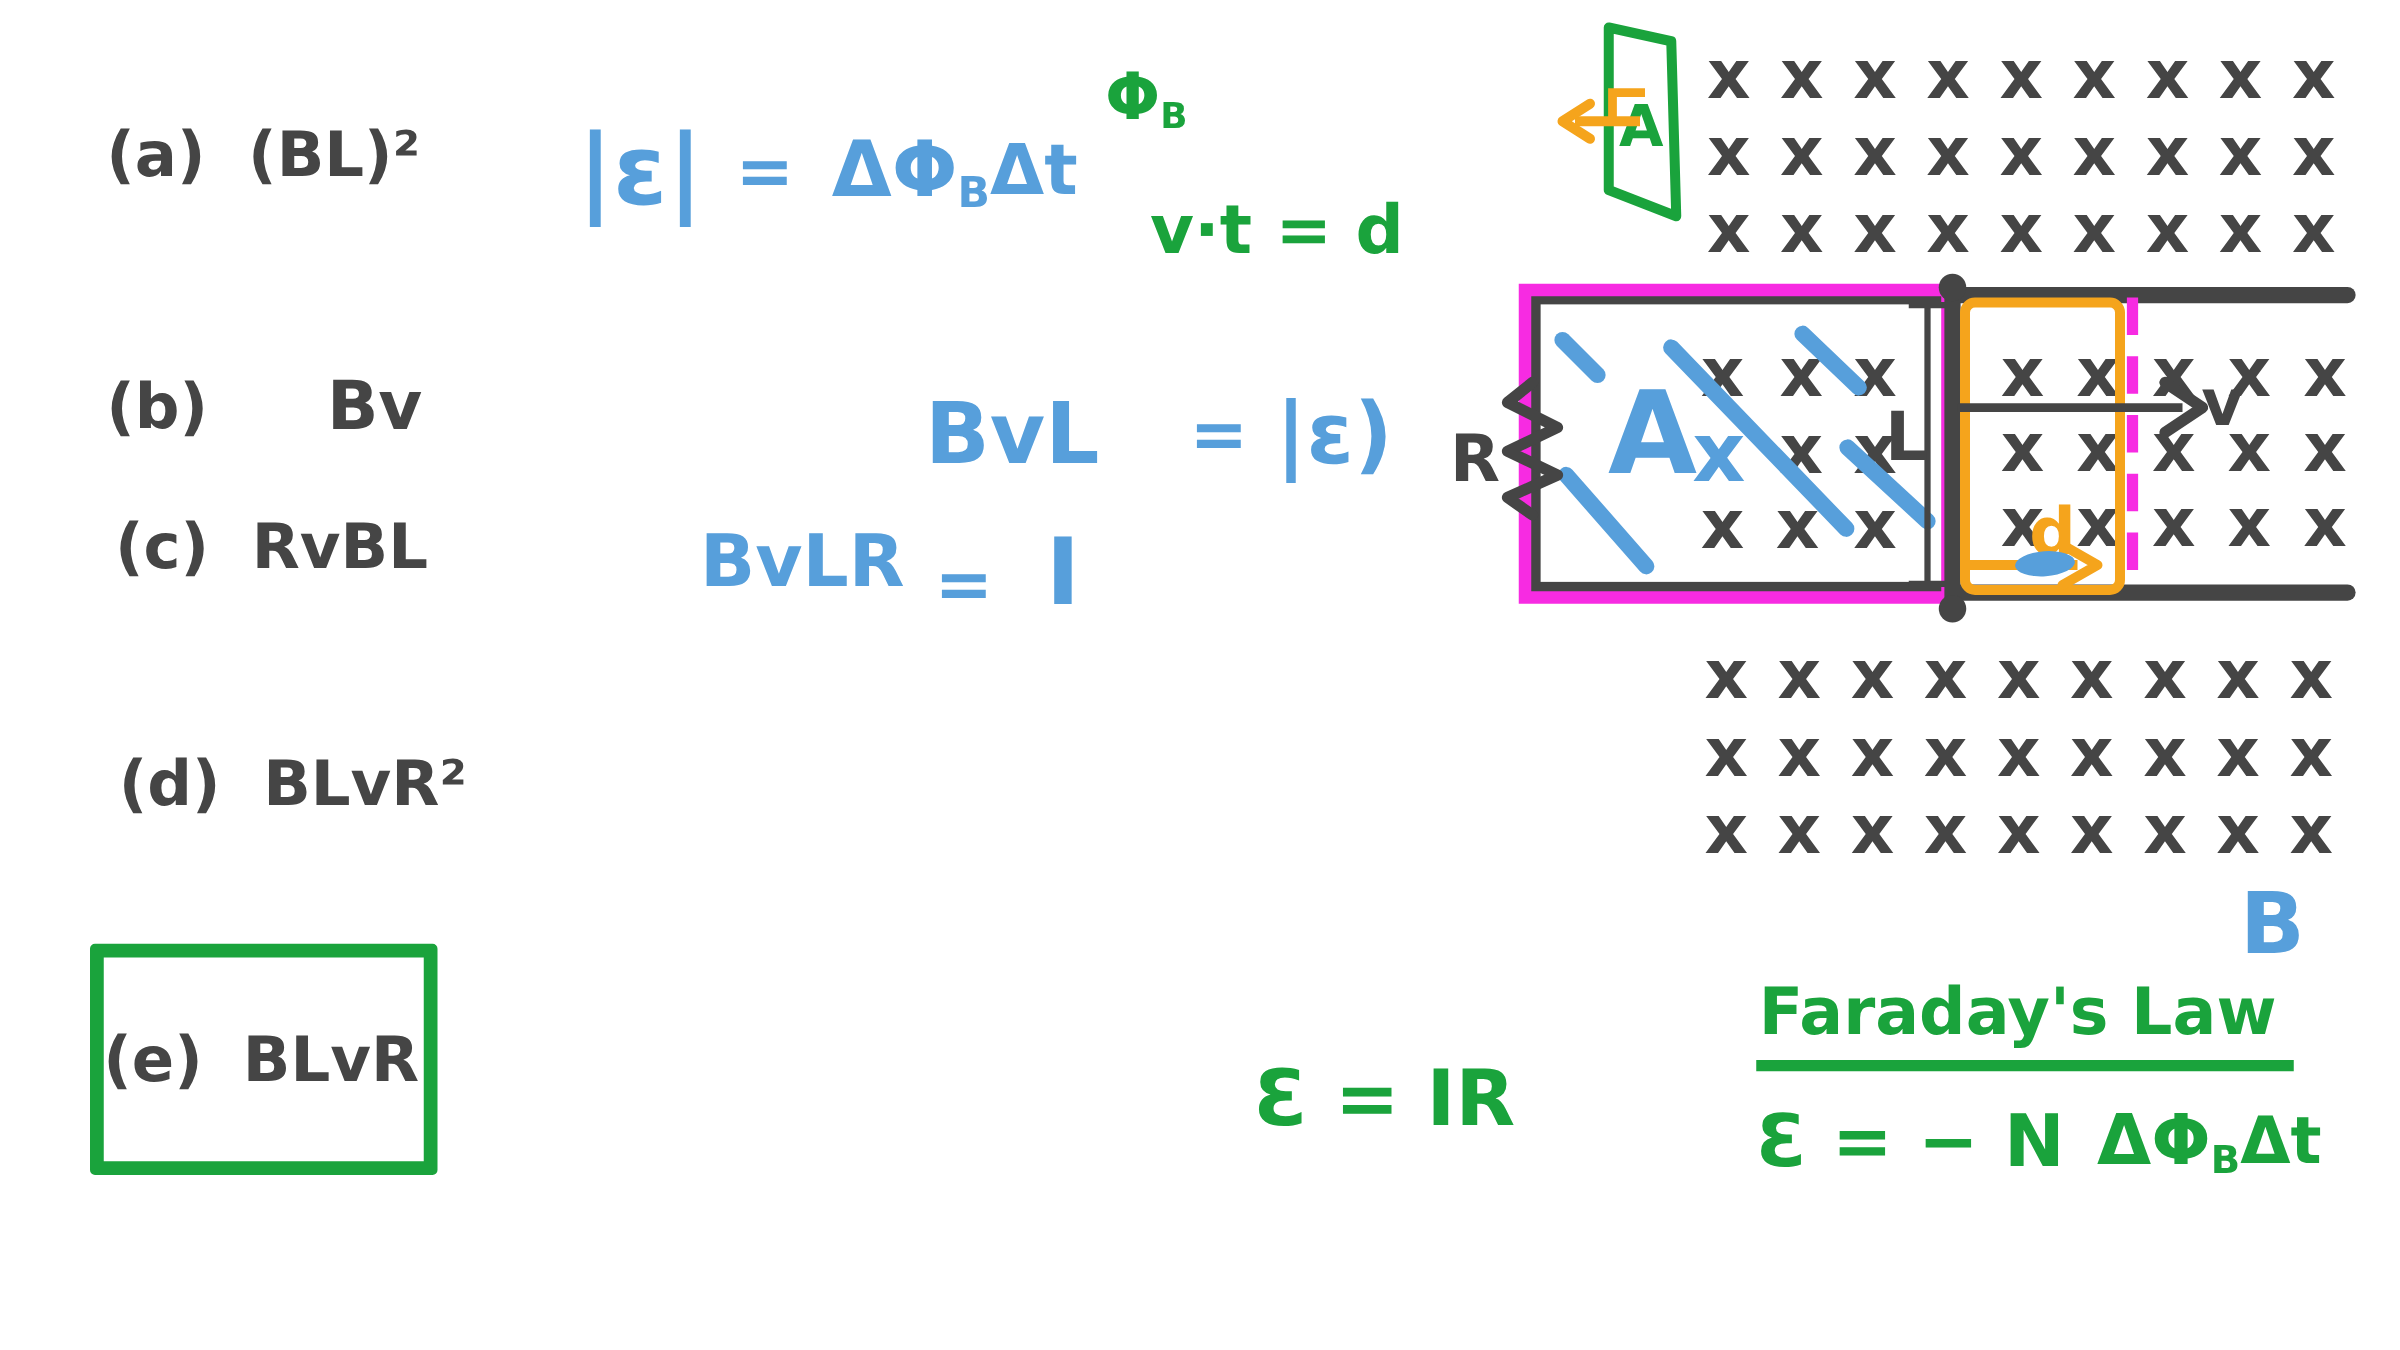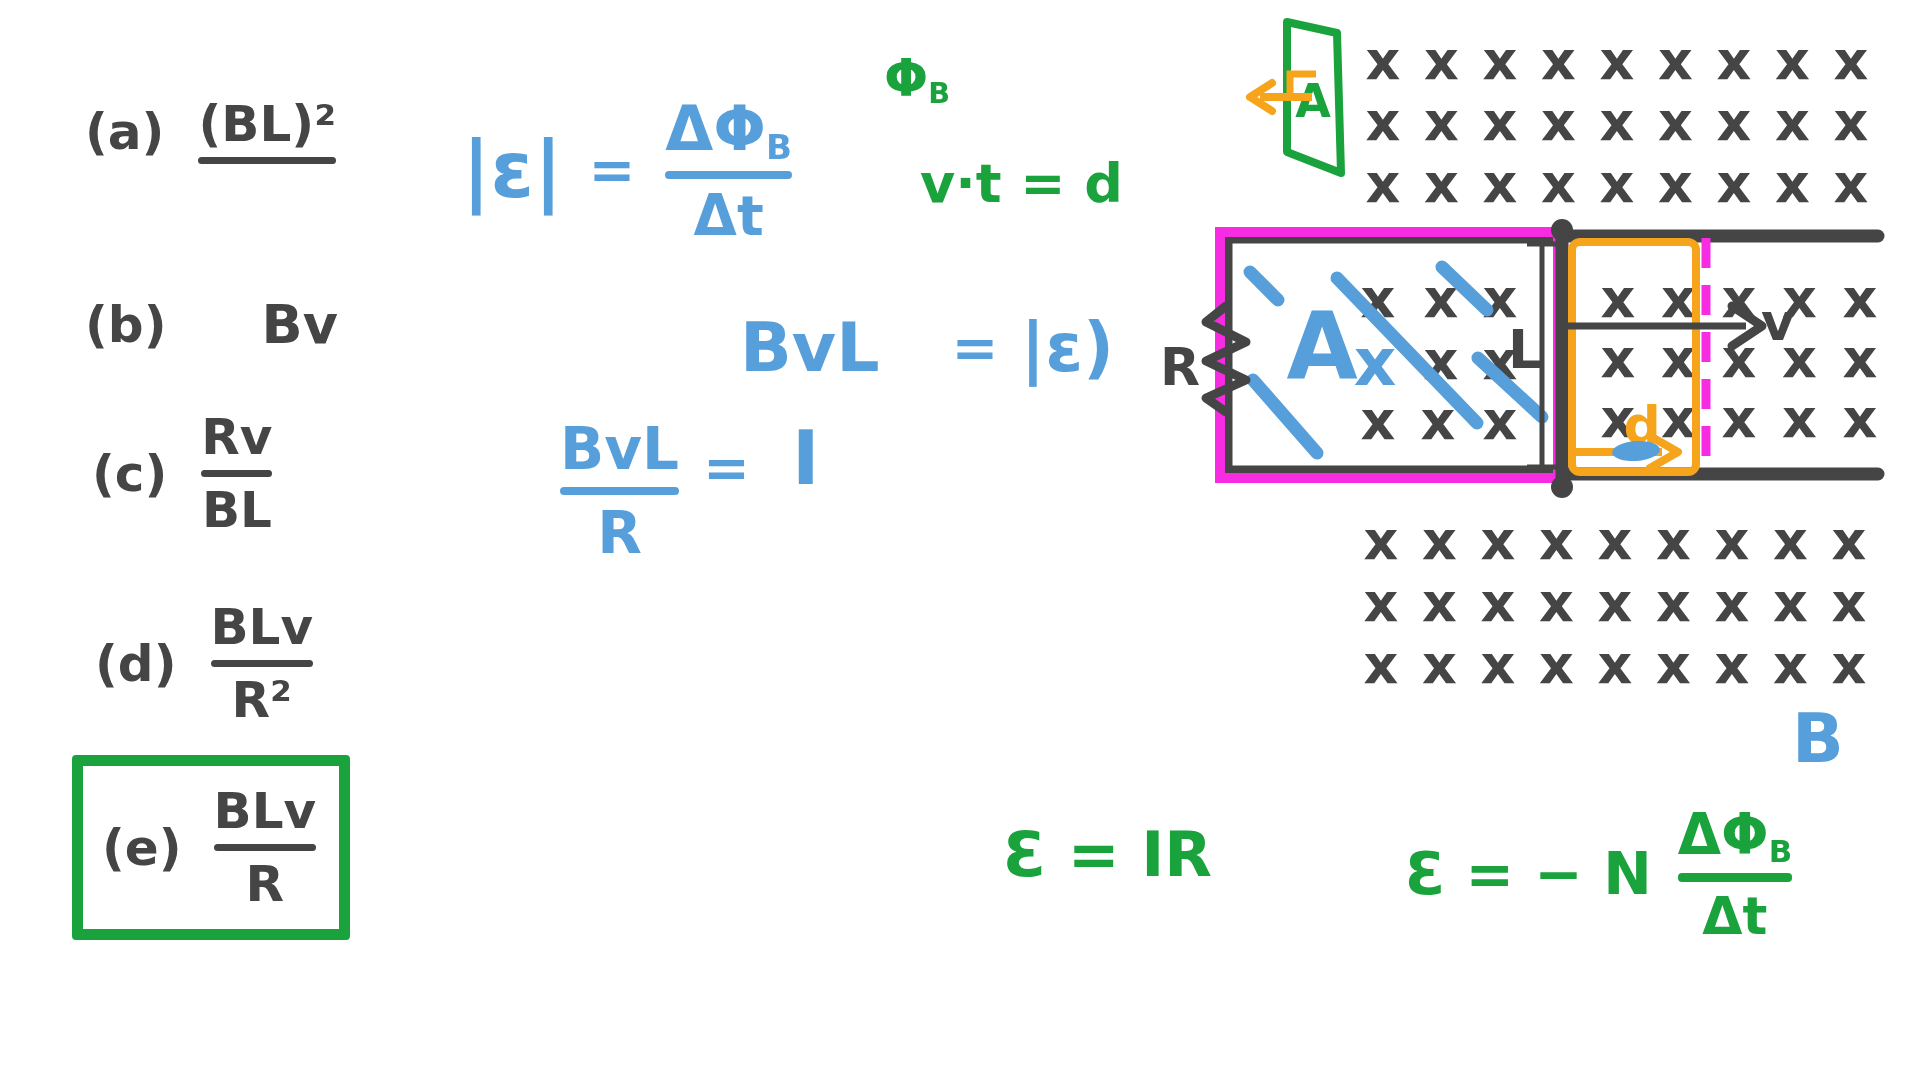--- a/index.html
+++ b/index.html
@@ -4,21 +4,21 @@
 <style>
   :root{
     --ink:#454545; --blue:#579FDB; --green:#1AA33C; --magenta:#F72BE2; --orange:#F5A41C; --bg:#ffffff;
   }
   *{margin:0;padding:0;box-sizing:border-box}
   html,body{width:1920px;height:1080px;overflow:hidden;background:var(--bg);
     font-family:"DejaVu Sans",sans-serif;font-weight:700;color:var(--ink)}
   .abs{position:absolute}
   .row{display:flex;flex-direction:row;align-items:center}
   
-  .frac{display:inline-flex;flex-direction:column;align-items:center;padding:0 4px}
+  .frac{display:inline-flex;flex-direction:row;align-items:center;padding:0 4px}
   .frac .bar{align-self:stretch;height:7px;background:var(--ink);border-radius:4px;margin:4px 0}
   .frac.blue .bar{background:var(--blue);height:8px}
   .frac.green .bar{background:var(--green);height:9px}
   .blue-t{color:var(--blue)}
   .green-t{color:var(--green)}
   .sub{font-size:.55em;vertical-align:-.25em}
   
   .opt-label{font-size:50px}
   .opt-frac{font-size:50px}
   .opt-box{border:11px solid var(--green);border-radius:4px;display:flex;align-items:center;justify-content:center;gap:28px}
@@ -236,24 +236,25 @@
   <span style="font-size:74px;margin-left:42px">I</span>
 </div>
 
 <div class="abs row green-t" style="left:884px;top:48px;gap:12px">
   <span style="font-size:52px"><span>Φ</span><span class="sub">B</span></span>
 </div>
 
 <div class="abs green-t" style="left:920px;top:152px;font-size:54px">v·t = d</div>
 
 <div class="abs" style="left:1003px;top:782px">
-  <div class="green-t" style="font-size:62px;margin-top:36px">Ɛ = IR</div>
+  <div class="green-t" style="font-size:62px;margin-top:60px">Ɛ = IR</div>
 </div>
 
 <div class="abs" style="left:1405px;top:780px">
+  <div class="law-title">Faraday's Law</div>
   <div class="row green-t" style="margin-top:22px;gap:22px">
     <span style="font-size:58px">Ɛ = − N</span>
     <span class="frac green">
       <span style="font-size:56px"><span>ΔΦ</span><span class="sub">B</span></span>
       <span class="bar"></span>
       <span style="font-size:52px">Δt</span>
     </span>
   </div>
 </div>
 

